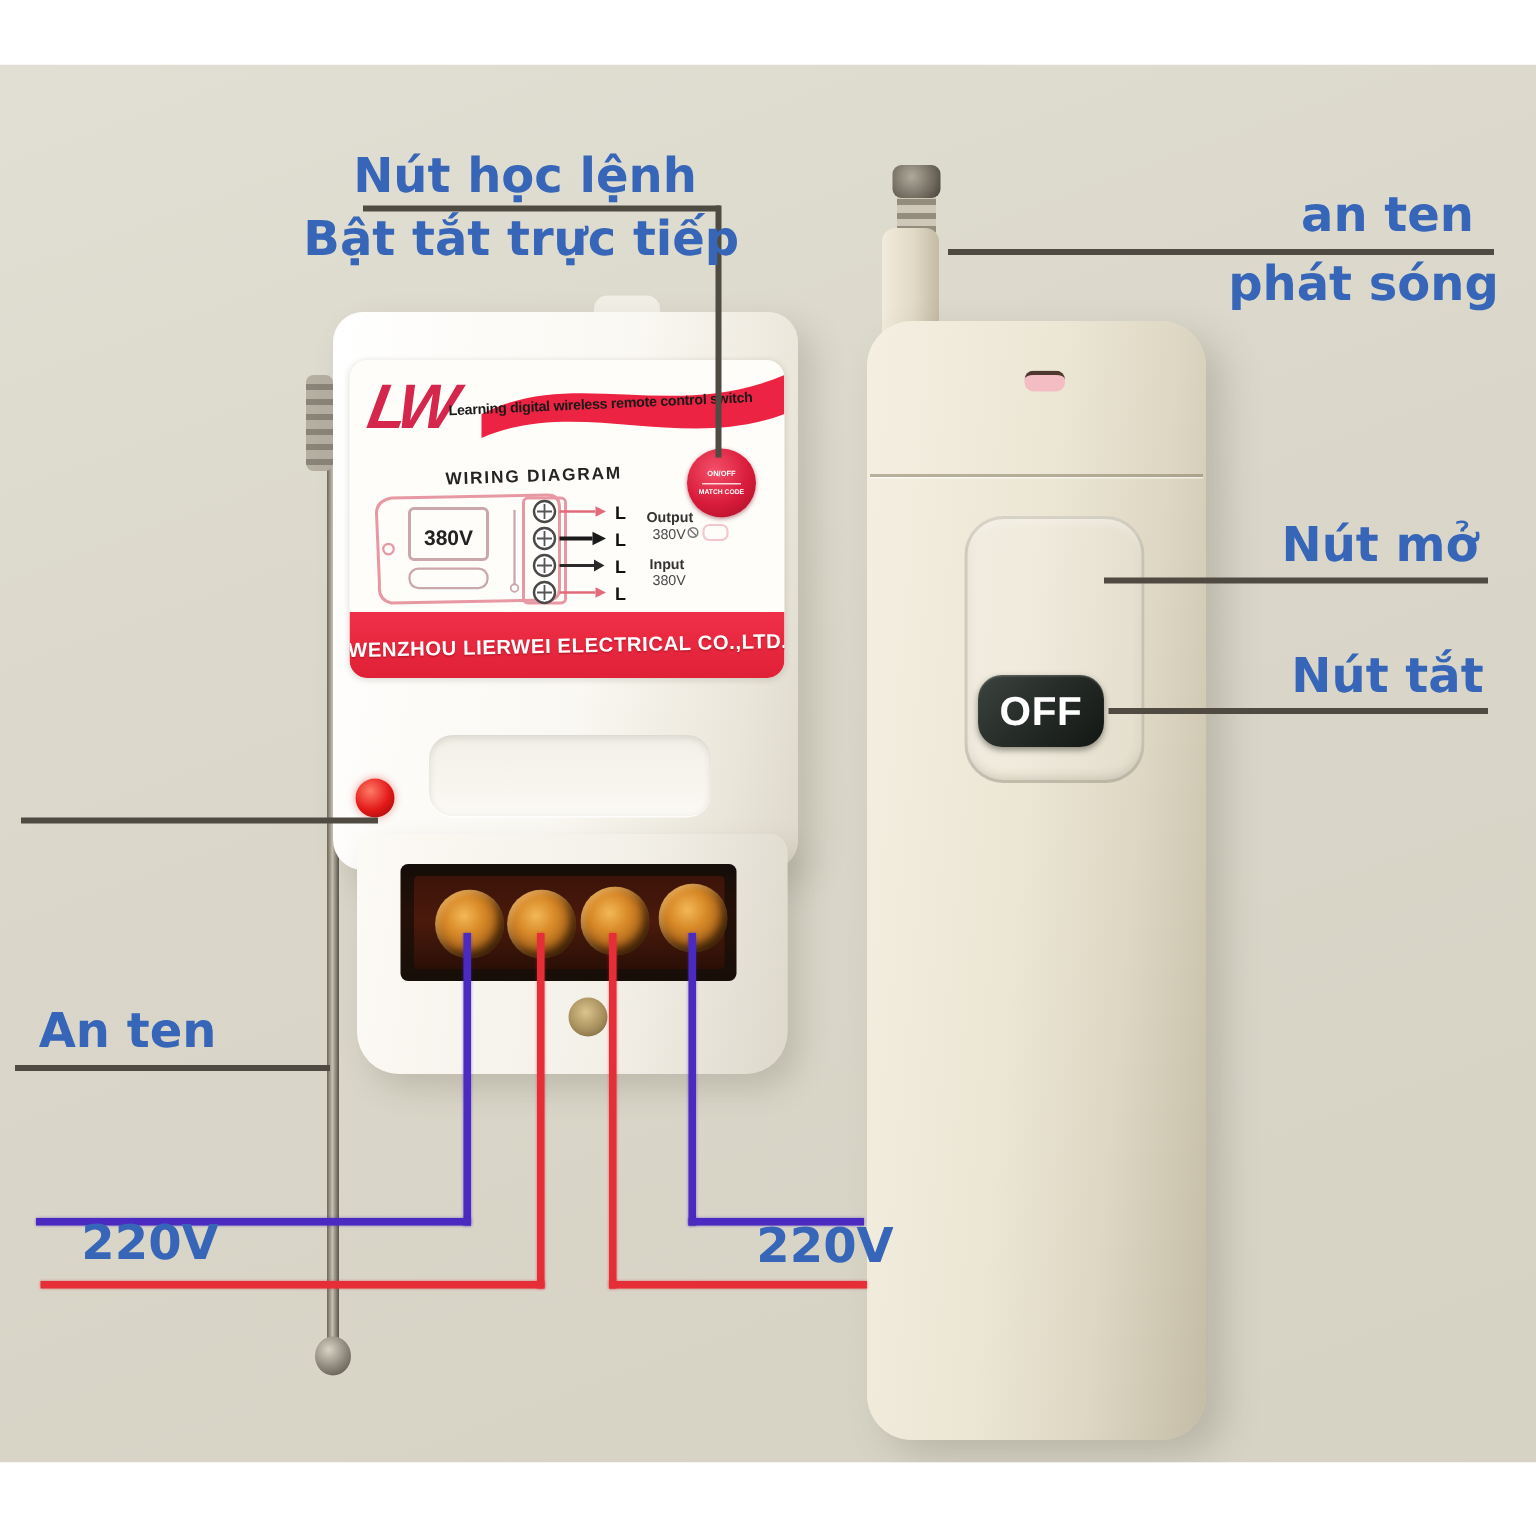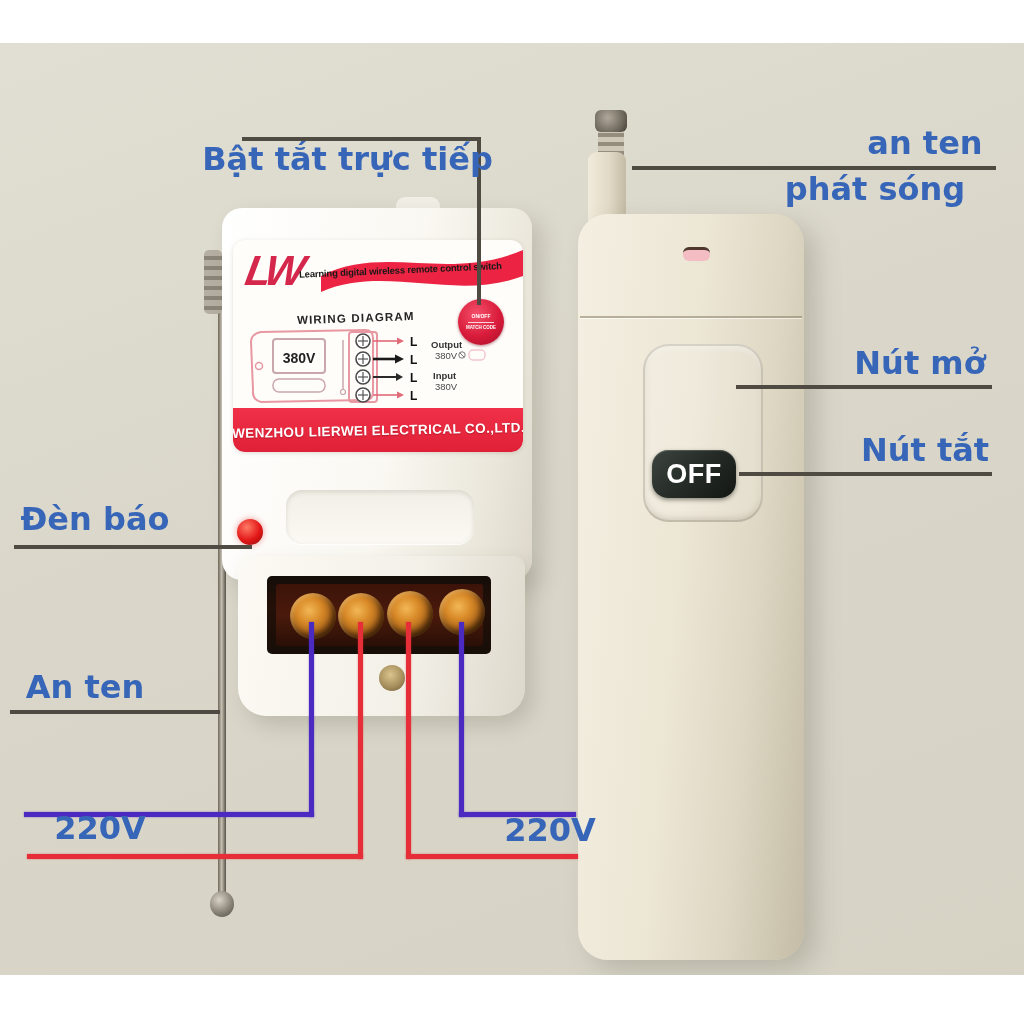--- a/index.html
+++ b/index.html
@@ -205,25 +205,25 @@
   <div class="rc-btn rc-off">OFF</div>
 
   <div class="lead" style="left:242px;top:137px;width:238px;height:4px;"></div>
   <div class="lead" style="left:477px;top:137px;width:4px;height:168px;"></div>
   <div class="lead" style="left:632px;top:166px;width:364px;height:4px;"></div>
   <div class="lead" style="left:736px;top:385px;width:256px;height:4px;"></div>
   <div class="lead" style="left:739px;top:472px;width:253px;height:4px;"></div>
   <div class="lead" style="left:14px;top:545px;width:238px;height:4px;"></div>
   <div class="lead" style="left:10px;top:710px;width:210px;height:4px;"></div>
 
+  <div class="lbl" style="left:185px;top:100px;width:330px;">Nút học lệnh</div>
   <div class="lbl" style="left:175px;top:142px;width:345px;">Bật tắt trực tiếp</div>
   <div class="lbl" style="left:835px;top:126px;width:180px;">an ten</div>
-  <div class="lbl" style="left:770px;top:172px;width:210px;">phát sóng</div>
+  <div class="lbl" style="left:804px;top:172px;width:210px;">phát sóng</div>
   <div class="lbl" style="left:835px;top:433px;width:180px;">Nút tắt</div>
   <div class="lbl" style="left:830px;top:346px;width:180px;">Nút mở</div>
-  <div class="lbl" style="left:10px;top:502px;width:170px;">Đèn báo</div>
   <div class="lbl" style="left:15px;top:670px;width:140px;">An ten</div>
   <div class="lbl" style="left:25px;top:811px;width:150px;">220V</div>
   <div class="lbl" style="left:460px;top:813px;width:180px;">220V</div>
 
   <div class="abs mat-top"></div>
   <div class="abs mat-bot"></div>
 </div>
 
 </body></html>

